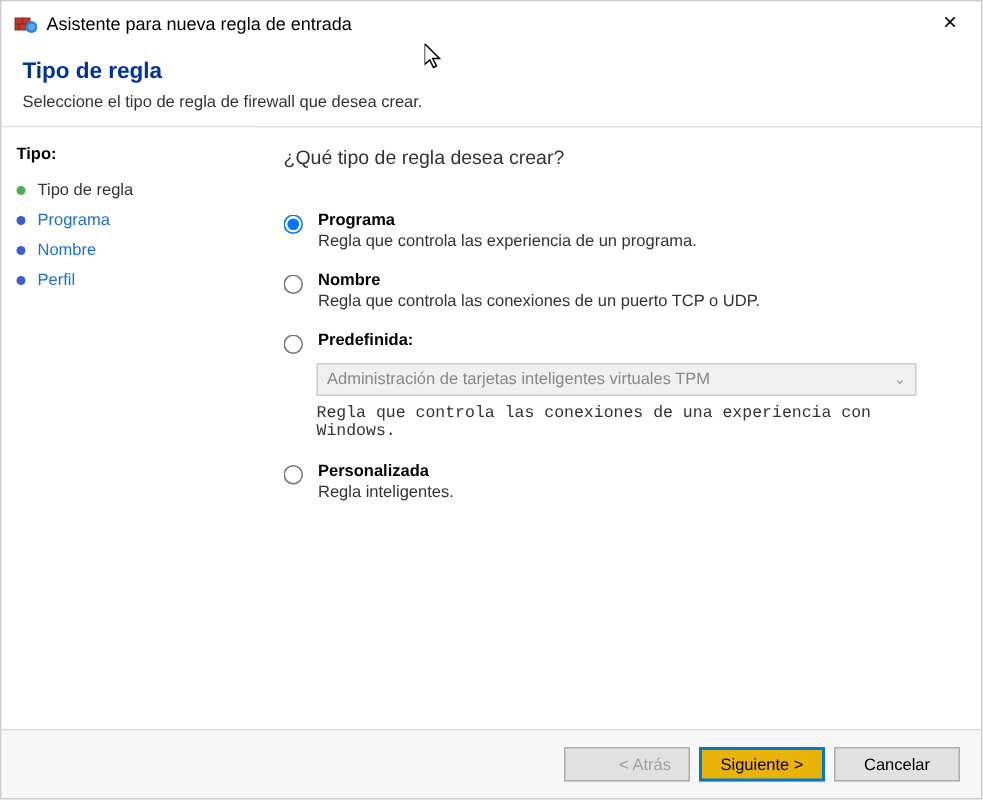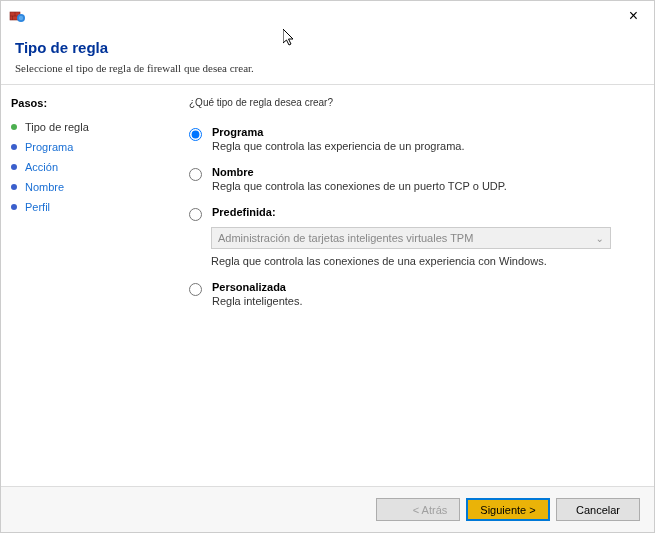--- a/index.html
+++ b/index.html
@@ -3,43 +3,43 @@
 <meta charset="utf-8">
 <style>
   * { box-sizing: border-box; margin: 0; padding: 0; font-family: "Segoe UI", Tahoma, sans-serif; }
   body { background: #fff; width: 655px; height: 533px; position: relative; border: 1px solid #ccc; }
   .titlebar { height: 30px; display: flex; align-items: center; padding: 0 8px; background: #fff; }
   .titlebar .icon { width: 16px; height: 16px; margin-right: 6px; }
   .titlebar .title { font-size: 12px; color: #000; }
   .titlebar .close { margin-left: auto; font-size: 16px; color: #000; padding: 0 8px; cursor: pointer; }
   .header { padding: 8px 14px 10px 14px; background: #fff; }
   .header h1 { font-size: 15px; font-weight: bold; color: #003399; margin-bottom: 6px; }
-  .header p { font-size: 11px; color: #333; font-family: Liberation Serif, serif; }
+  .header p { font-size: 11px; color: #333; }
   .divider { height: 1px; background: #ddd; margin: 0; }
   .content { display: flex; height: calc(100% - 30px - 56px - 46px); }
   .sidebar { width: 170px; padding: 12px 10px; background: #fff; }
   .sidebar .steps-label { font-size: 11px; font-weight: bold; color: #000; margin-bottom: 8px; }
   .sidebar ul { list-style: none; }
   .sidebar li { display: flex; align-items: center; padding: 4px 0; font-size: 11px; }
   .sidebar li .bullet { width: 6px; height: 6px; border-radius: 50%; margin-right: 8px; }
   .sidebar li.current .bullet { background: #4CAF50; }
   .sidebar li.pending .bullet { background: #3b5fcc; }
   .sidebar li.current span.label { color: #333; }
   .sidebar li.pending span.label { color: #1a6fd4; }
   .main { flex: 1; padding: 12px 18px; }
-  .main .question { font-size: 10px; color: #333; margin-bottom: 18px; }
+  .main .question { font-size: 13px; color: #333; margin-bottom: 29px; }
   .option-row { display: flex; align-items: flex-start; margin-bottom: 14px; }
   .option-row input[type=radio] { margin-top: 2px; margin-right: 10px; }
   .option-row .texts { flex: 1; }
   .option-row .opt-title { font-size: 11px; font-weight: bold; color: #000; }
   .option-row .opt-desc { font-size: 11px; color: #333; margin-top: 2px; }
   .predef-select { margin: 6px 0 6px 22px; width: 400px; }
   .predef-select .disabled-select { background: #f0f0f0; border: 1px solid #ccc; height: 22px; display: flex; align-items: center; padding: 0 6px; font-size: 11px; color: #888; position: relative; }
   .predef-select .disabled-select .chev { margin-left: auto; color: #999; font-size: 10px; }
-  .predef-desc { font-size: 11px; color: #333; margin: 4px 0 14px 22px; }
+  .predef-desc { font-size: 11px; color: #333; margin: 4px 0 14px 22px; font-family: Liberation Mono, monospace; }
   .footer { position: absolute; bottom: 0; left: 0; right: 0; height: 46px; border-top: 1px solid #ddd; display: flex; justify-content: flex-end; align-items: center; padding: 0 14px; background: #f7f7f7; gap: 6px; }
   .footer button { min-width: 84px; height: 23px; font-size: 11px; border: 1px solid #adadad; background: #e1e1e1; cursor: pointer; }
   .footer button:disabled { color: #a0a0a0; cursor: default; padding-left: 24px; }
   .footer button.primary { background: #eab308; border: 2px solid #0078d7; }
   .cursor { position: absolute; left: 282px; top: 28px; pointer-events: none; }
 </style>
 </head>
 <body>
 
 <div class="titlebar">
@@ -48,44 +48,41 @@
       <rect x="1" y="4" width="10" height="8" fill="#c0392b"></rect>
       <rect x="1" y="4" width="10" height="8" fill="none" stroke="#7f2018" stroke-width="0.6"></rect>
       <line x1="1" y1="8" x2="11" y2="8" stroke="#7f2018" stroke-width="0.6"></line>
       <line x1="6" y1="4" x2="6" y2="8" stroke="#7f2018" stroke-width="0.6"></line>
       <line x1="3.5" y1="8" x2="3.5" y2="12" stroke="#7f2018" stroke-width="0.6"></line>
       <line x1="8.5" y1="8" x2="8.5" y2="12" stroke="#7f2018" stroke-width="0.6"></line>
       <circle cx="12" cy="10" r="4" fill="#2e86de"></circle>
       <circle cx="12" cy="10" r="2.2" fill="#5aa9ee"></circle>
     </svg>
   </span>
+  <span class="title">Asistente para nueva regla de entrada</span>
   <span class="close">×</span>
 </div>
 
 <div class="header">
   <h1>Tipo de regla</h1>
   <p>Seleccione el tipo de regla de firewall que desea crear.</p>
 </div>
 <div class="divider"></div>
 
 <div class="content">
   <div class="sidebar">
-    <div class="steps-label">Pasos:</div>
+    <div class="steps-label">Tipo:</div>
     <ul>
       <li class="current">
           <span class="bullet"></span>
           <span class="label">Tipo de regla</span>
         </li>
       <li class="pending">
           <span class="bullet"></span>
           <span class="label">Programa</span>
-        </li>
-      <li class="pending">
-          <span class="bullet"></span>
-          <span class="label">Acción</span>
         </li>
       <li class="pending">
           <span class="bullet"></span>
           <span class="label">Nombre</span>
         </li>
       <li class="pending">
           <span class="bullet"></span>
           <span class="label">Perfil</span>
         </li>
     </ul>

